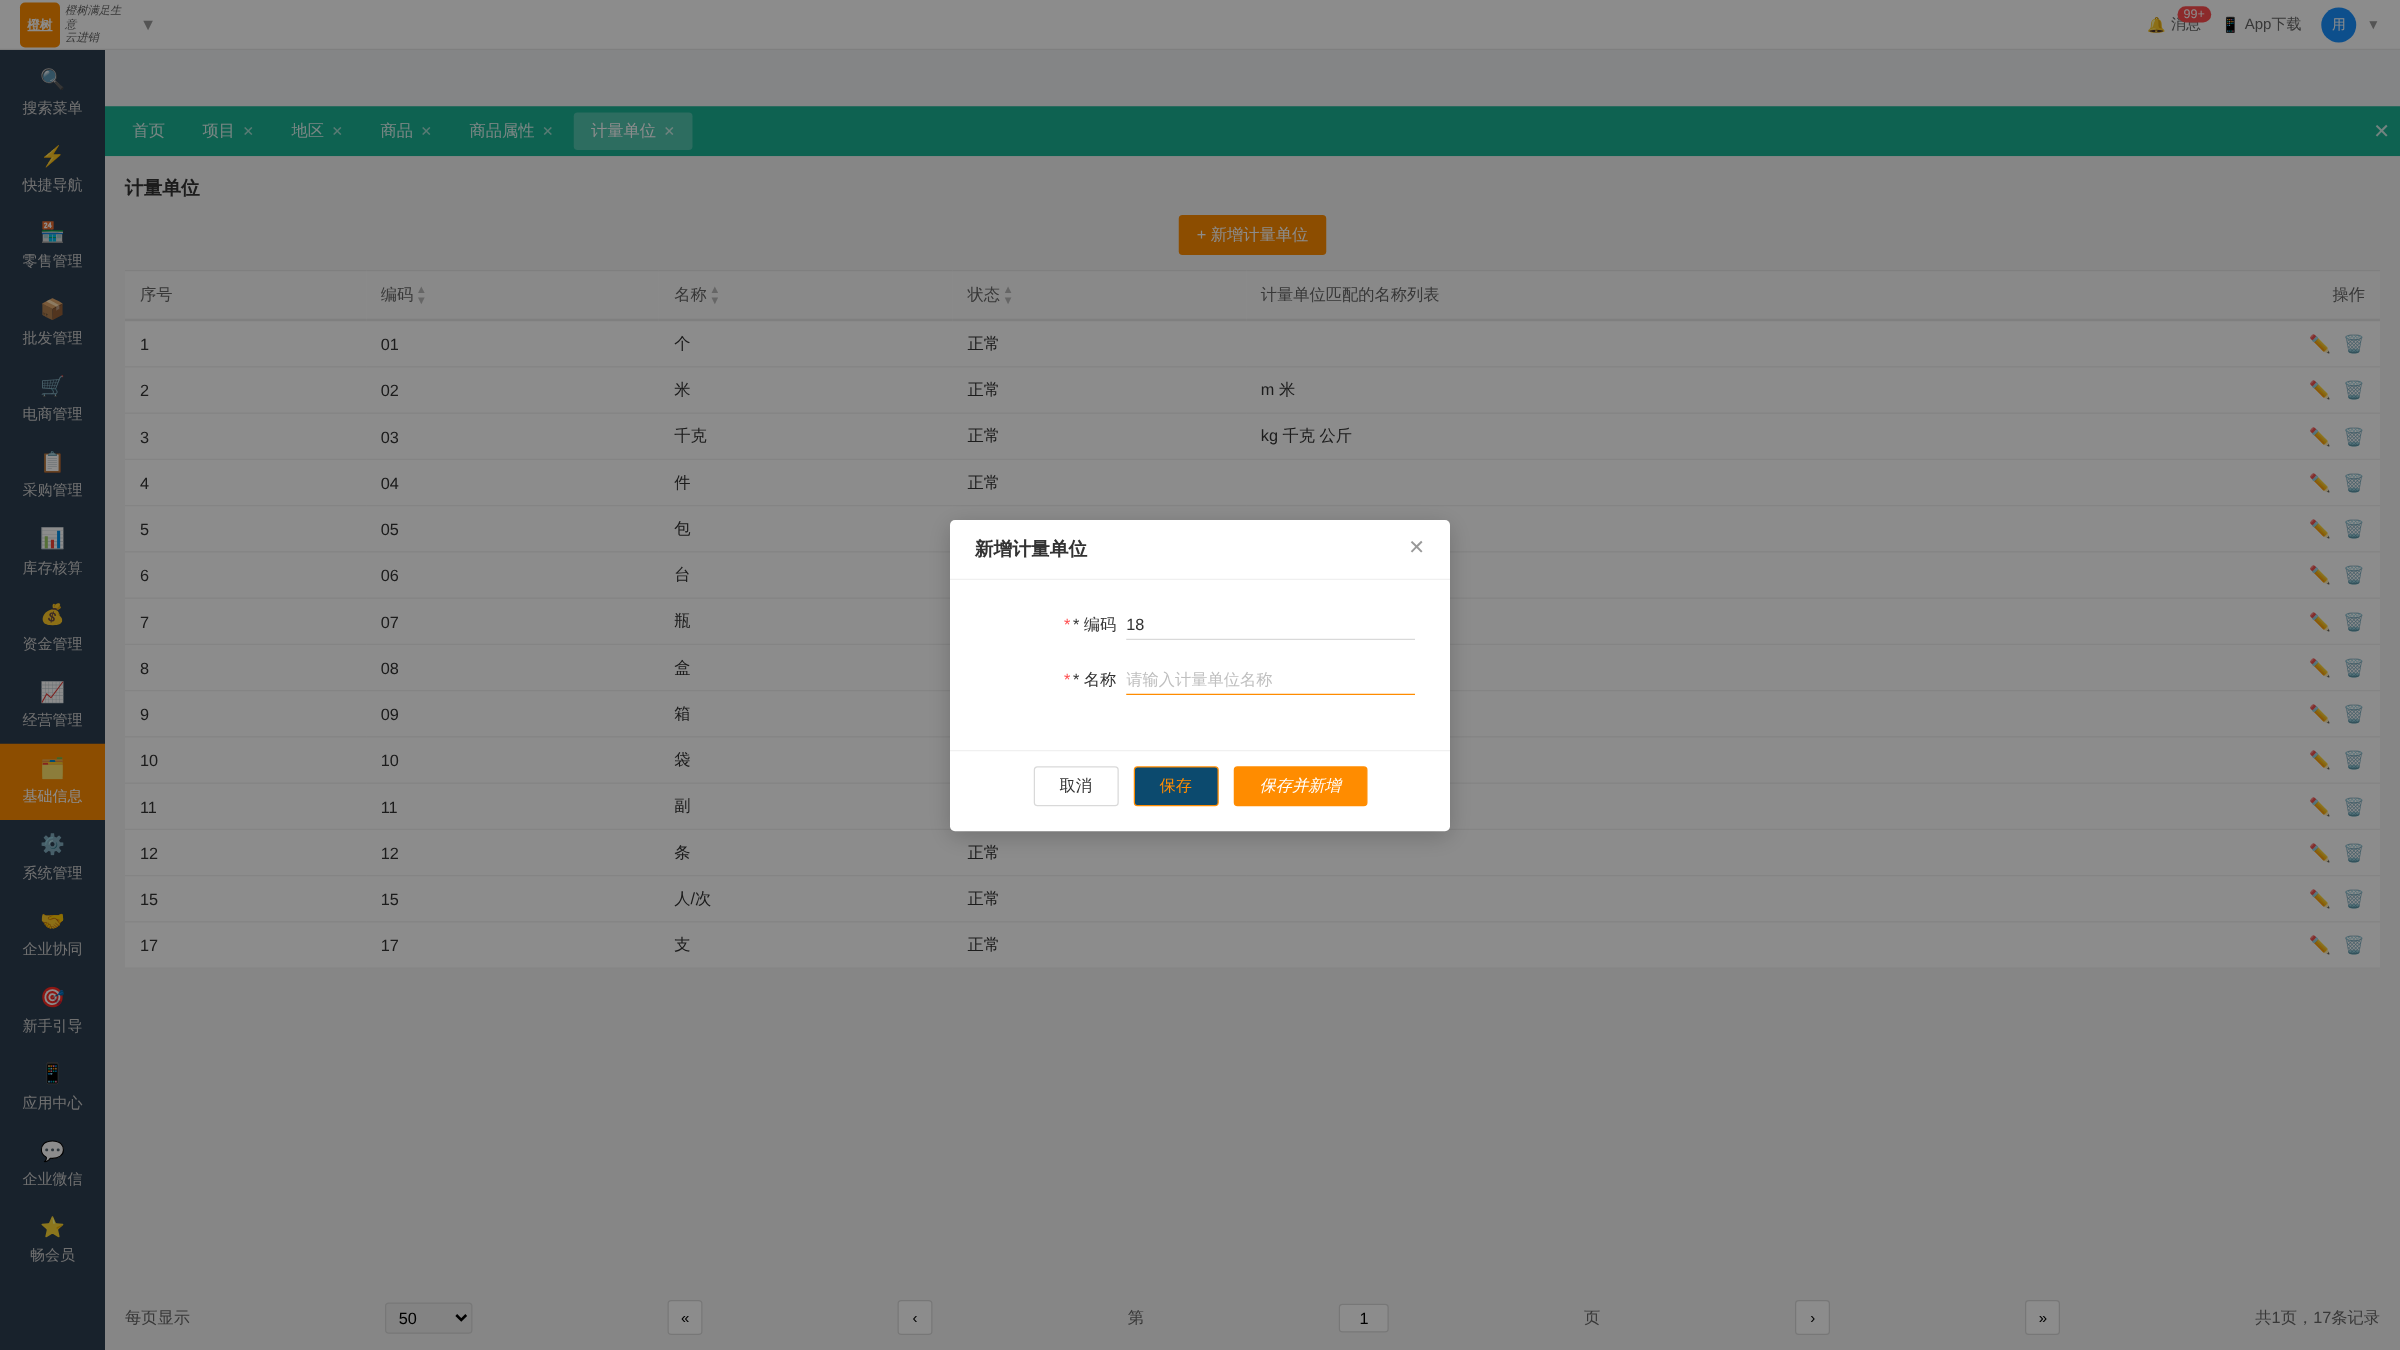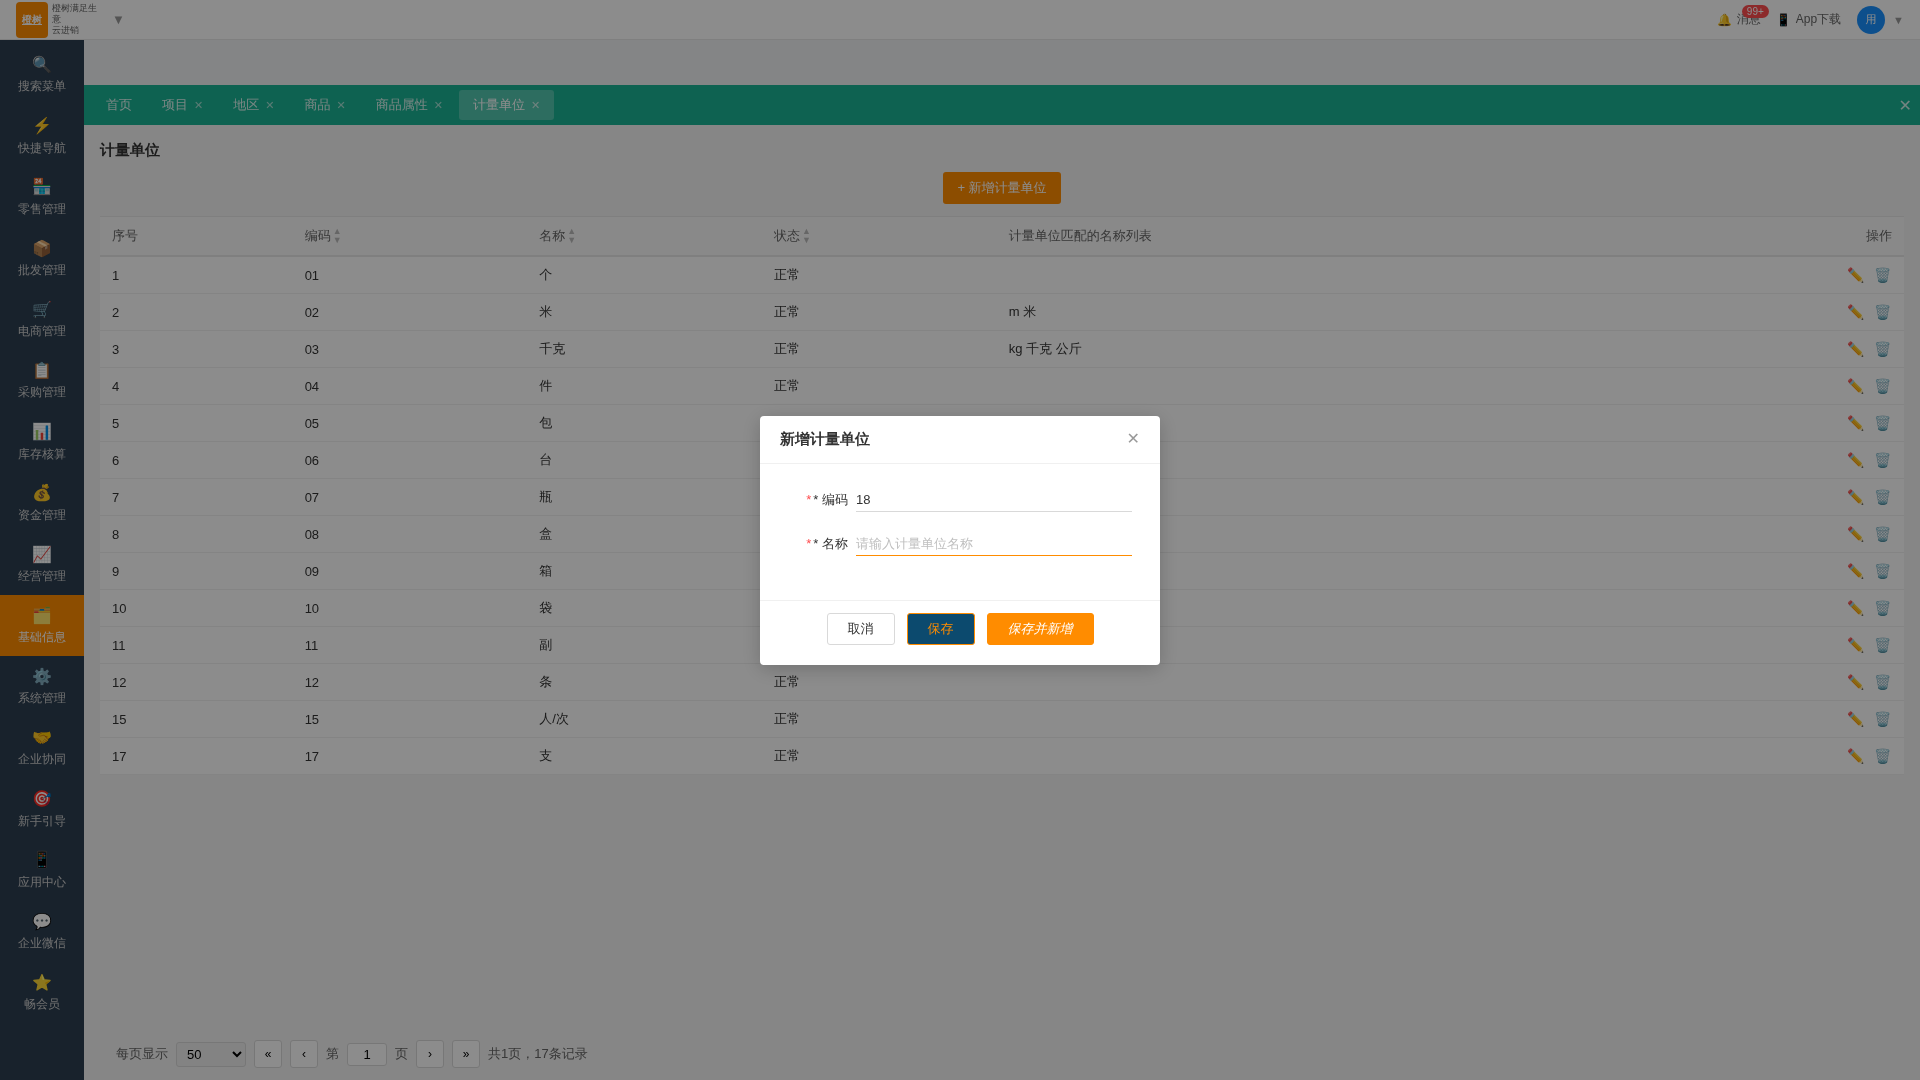--- a/index.html
+++ b/index.html
@@ -5,21 +5,21 @@
     * { box-sizing: border-box; margin: 0; padding: 0; }
     body { font-family: 'Microsoft YaHei', Arial, sans-serif; font-size: 13px; background: #f0f2f5; color: #333; height: 1080px; width: 1920px; overflow: hidden; }
 
     
     .app-container { display: flex; flex-direction: column; height: 1080px; width: 1920px; }
 
     
     .top-bar { height: 40px; background: #fff; display: flex; align-items: center; padding: 0 16px; border-bottom: 1px solid #e8e8e8; position: relative; z-index: 10; }
     .logo-area { display: flex; align-items: center; width: 84px; }
     .logo-icon { width: 36px; height: 36px; background: #ff8c00; border-radius: 4px; display: flex; align-items: center; justify-content: center; color: white; font-size: 12px; font-weight: bold; }
-    .logo-text { font-size: 11px; color: #666; margin-left: 4px; line-height: 1.2; }
+    .logo-text { font-size: 11px; color: #666; margin-left: 4px; line-height: 1.2; font-style: italic; }
     .top-bar-center { flex: 1; display: flex; justify-content: center; }
     .top-bar-right { display: flex; align-items: center; gap: 16px; }
     .notification-btn { display: flex; align-items: center; gap: 4px; cursor: pointer; font-size: 12px; color: #666; position: relative; }
     .badge { background: #ff4d4f; color: white; border-radius: 10px; padding: 1px 5px; font-size: 10px; position: absolute; top: -6px; right: -8px; }
     .app-download-btn { display: flex; align-items: center; gap: 4px; cursor: pointer; font-size: 12px; color: #666; }
     .avatar { width: 28px; height: 28px; background: #1890ff; border-radius: 50%; display: flex; align-items: center; justify-content: center; color: white; font-size: 11px; }
     .user-area { display: flex; align-items: center; gap: 8px; cursor: pointer; }
 
     
     .body-layout { display: flex; flex: 1; overflow: hidden; }
@@ -49,32 +49,32 @@
     .add-btn { background: #ff8c00; color: white; border: none; padding: 7px 14px; border-radius: 3px; cursor: pointer; font-size: 13px; }
 
     
     .data-table { width: 100%; background: white; border-collapse: collapse; font-size: 13px; }
     .data-table th { background: #fafafa; border-bottom: 2px solid #e8e8e8; border-top: 1px solid #e8e8e8; padding: 10px 12px; text-align: left; color: #666; font-weight: 500; white-space: nowrap; }
     .data-table td { padding: 9px 12px; border-bottom: 1px solid #f0f0f0; color: #333; }
     .status-normal { color: #52c41a; }
     .action-btn { cursor: pointer; color: #666; font-size: 14px; }
 
     
-    .pagination-bar { display: flex; align-items: center; justify-content: flex-start; padding: 12px 32px; background: #f5f5f5; gap: 8px; font-size: 13px; color: #666; }
+    .pagination-bar { display: flex; align-items: center; justify-content: space-between; padding: 12px 16px; background: #f5f5f5; gap: 8px; font-size: 13px; color: #666; }
     .page-size-select { border: 1px solid #d9d9d9; border-radius: 3px; padding: 3px 20px 3px 6px; font-size: 13px; cursor: pointer; }
     .page-btn { width: 28px; height: 28px; border: 1px solid #d9d9d9; background: white; border-radius: 3px; cursor: pointer; display: flex; align-items: center; justify-content: center; font-size: 12px; }
     .page-input { width: 40px; border: 1px solid #d9d9d9; border-radius: 3px; padding: 3px 6px; text-align: center; font-size: 13px; }
 
     
     .modal-overlay { position: fixed; top: 0; left: 0; width: 100%; height: 100%; background: rgba(0,0,0,0.45); z-index: 1000; display: flex; align-items: center; justify-content: center; }
     .modal { background: white; border-radius: 4px; width: 400px; box-shadow: 0 4px 20px rgba(0,0,0,0.2); }
     .modal-header { display: flex; align-items: center; justify-content: space-between; padding: 14px 20px; border-bottom: 1px solid #f0f0f0; }
     .modal-title { font-size: 15px; font-weight: bold; color: #333; }
     .modal-close { cursor: pointer; color: #999; font-size: 16px; line-height: 1; }
-    .modal-body { padding: 24px 28px; }
+    .modal-body { padding: 24px 28px; margin-left: 45px; }
     .form-item { display: flex; align-items: center; margin-bottom: 20px; }
     .form-label { width: 60px; text-align: right; margin-right: 8px; font-size: 13px; color: #333; }
     .form-label-required::before { content: '*'; color: #ff4d4f; margin-right: 2px; }
     .form-input { flex: 1; border: none; border-bottom: 1px solid #d9d9d9; padding: 4px 0; font-size: 13px; outline: none; color: #333; }
     .form-input-active { border-bottom: 1px solid #ff8c00; }
     .form-input::placeholder { color: #bfbfbf; }
     .modal-footer { display: flex; align-items: center; justify-content: center; padding: 12px 20px 20px; gap: 12px; border-top: 1px solid #f0f0f0; }
     .btn-cancel { border: 1px solid #d9d9d9; background: white; color: #333; padding: 6px 20px; border-radius: 3px; cursor: pointer; font-size: 13px; }
     .btn-save { border: 1px solid #ff8c00; background: #0c4a6e; color: #ff8c00; padding: 6px 20px; border-radius: 3px; cursor: pointer; font-size: 13px; }
     .btn-save-new { background: #ff8c00; color: white; border: 1px solid #ff8c00; padding: 6px 20px; border-radius: 3px; cursor: pointer; font-size: 13px; font-style: italic; }

